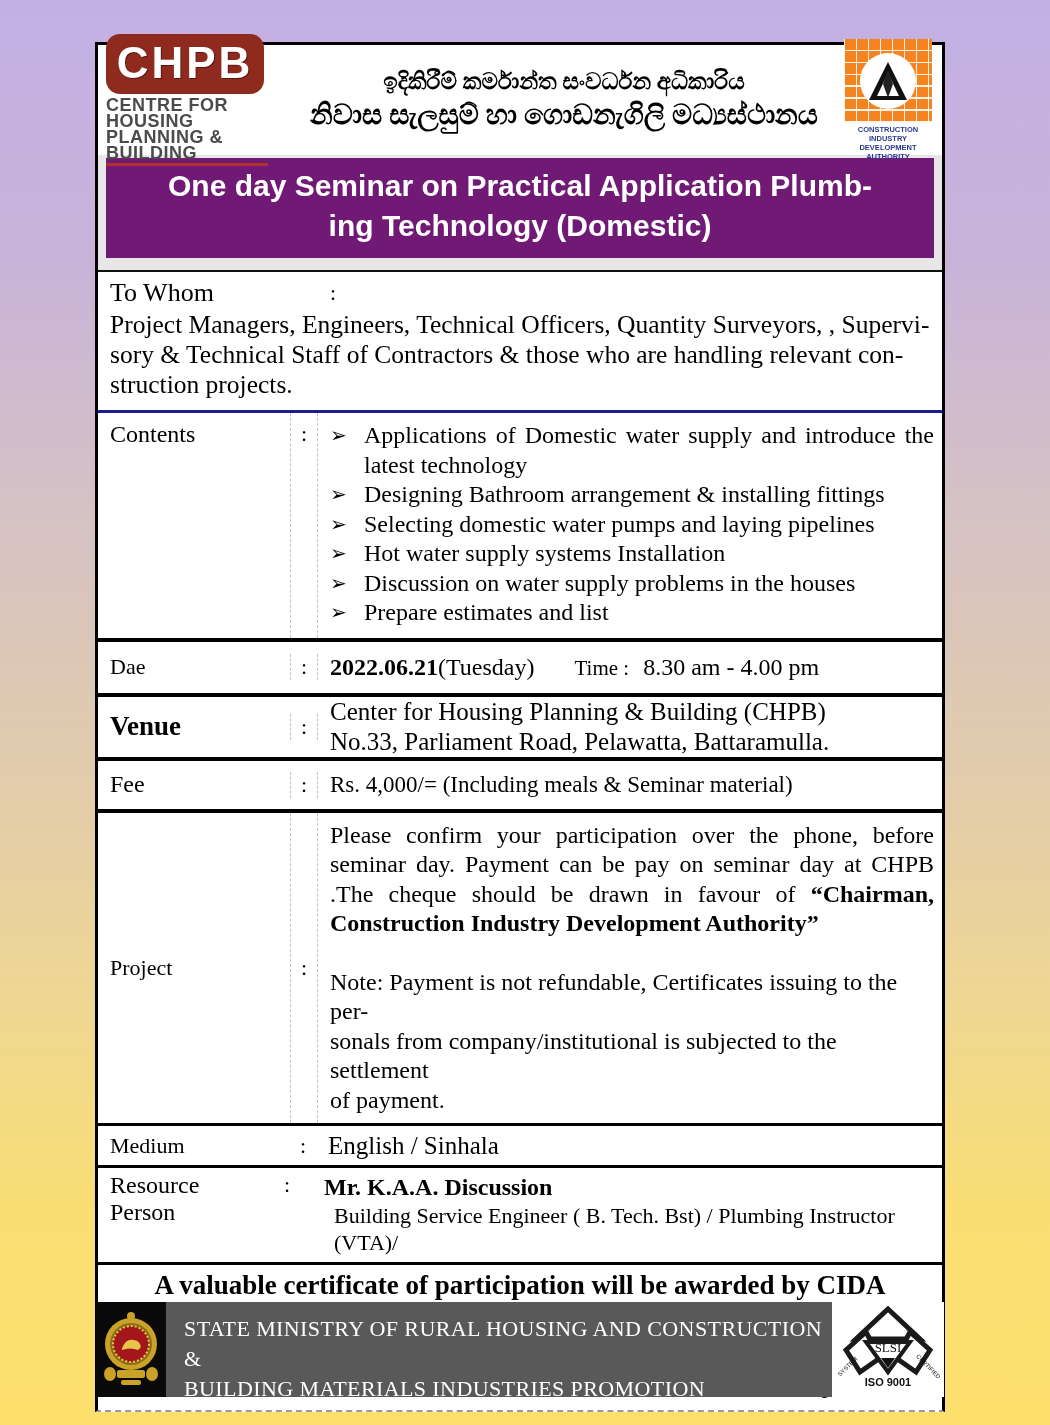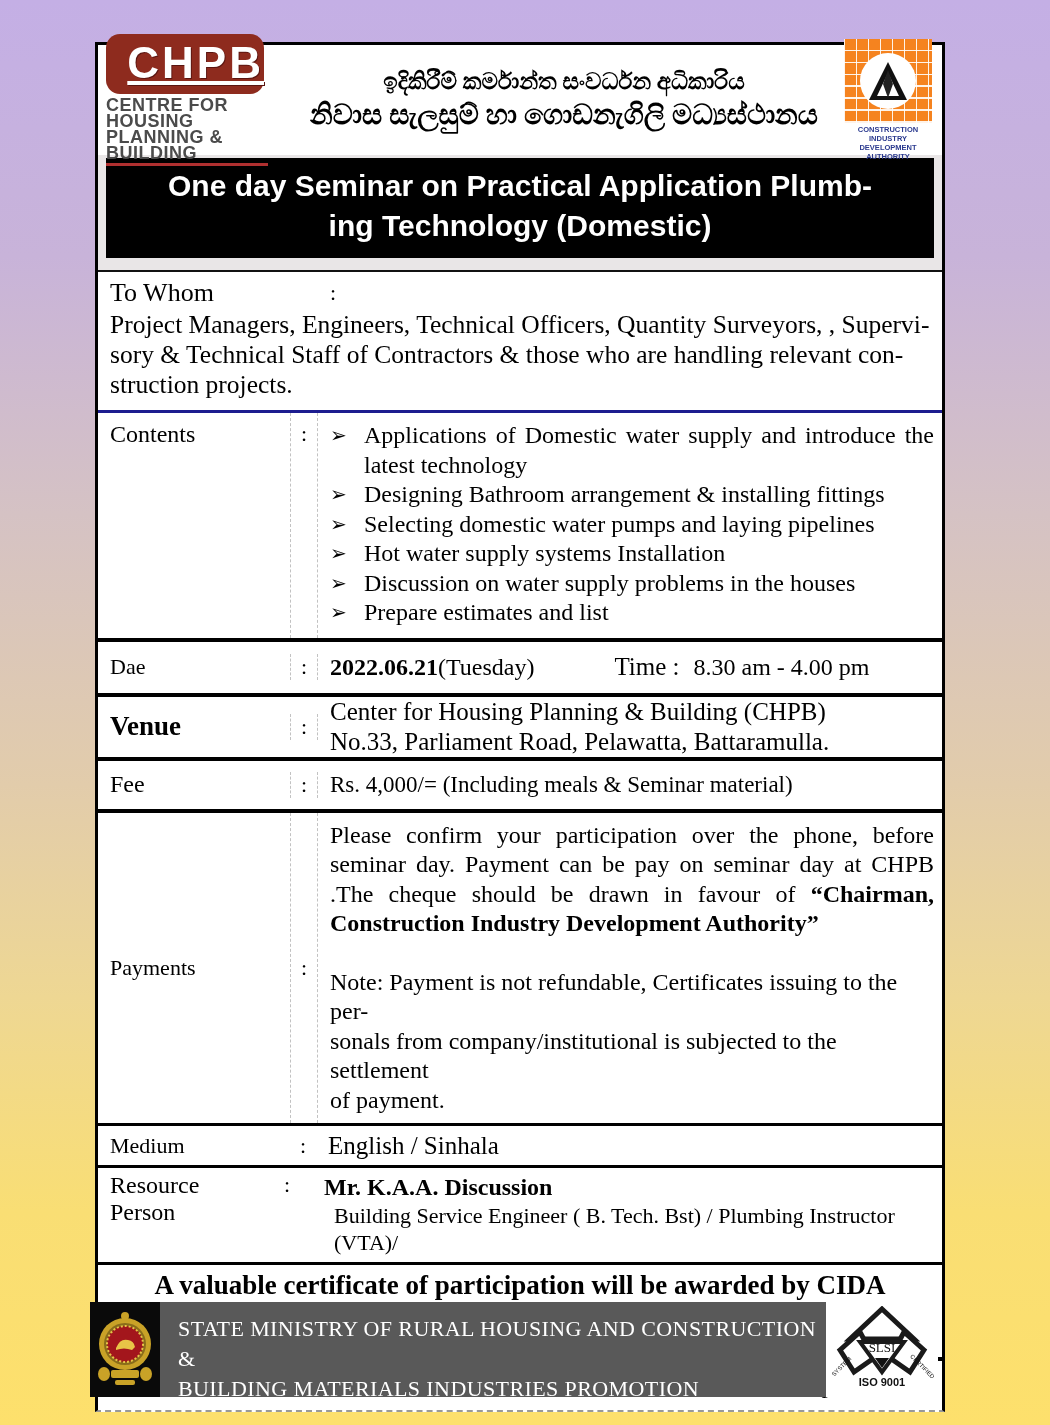--- a/index.html
+++ b/index.html
@@ -11,40 +11,40 @@
   .doc {
     position:absolute; left:95px; top:42px; width:850px;
     background:#fff; border:3px solid #000; border-bottom:2px dashed #999;
     box-sizing:border-box;
   }
   
   .hdr { display:flex; align-items:center; height:110px; padding:4px 8px; box-sizing:border-box; }
   .chpb { width:180px; }
   .chpb-badge { width:158px; height:60px; background:#8e2b1e; border-radius:14px;
     color:#fff; font-family:"Liberation Sans",sans-serif; font-weight:bold; font-size:44px;
-    text-align:right; line-height:58px; letter-spacing:3px; text-shadow:1px 1px 0 #5a1510;text-decoration:underline; }
+    text-align:center; line-height:58px; letter-spacing:3px; text-shadow:1px 1px 0 #5a1510; }
   .chpb-cap { font-family:"Liberation Sans",sans-serif; font-weight:bold; font-size:18px;
     color:#4b4b4b; letter-spacing:0.5px; line-height:16px; margin-top:3px; }
   .chpb-rule { width:162px; height:3px; background:#b03030; margin-top:2px; }
   .sinhala { flex:1; text-align:center; font-weight:bold; }
   .sinhala .s1 { font-size:23px; line-height:30px; }
   .sinhala .s2 { font-size:28px; line-height:36px; }
   .cida { width:92px; text-align:center; }
   .cida-box { width:88px; height:84px; margin:0 auto;
     background:#f5831f;
     background-image:repeating-linear-gradient(0deg,rgba(255,255,255,.9) 0 1.5px,transparent 1.5px 12px),
                      repeating-linear-gradient(90deg,rgba(255,255,255,.9) 0 1.5px,transparent 1.5px 12px);
     display:flex; align-items:center; justify-content:center; }
   .cida-circle { width:56px; height:56px; background:#fff; border-radius:50%;
     display:flex; align-items:center; justify-content:center; }
   .cida-cap { font-family:"Liberation Sans",sans-serif; font-weight:bold; font-size:7.5px;
     color:#2b3a8f; line-height:9px; margin-top:2px; }
   
   .banner-wrap { background:#e9e6e7; padding:3px 8px 12px 8px; }
-  .banner { background:#000000; color:#fff; text-align:center;
+  .banner { background:#701a75; color:#fff; text-align:center;
     font-family:"Liberation Sans",sans-serif; font-weight:bold; font-size:30px; line-height:40px;
     padding:8px 0 12px 0; }
   
   .row { display:flex; border-top:3px solid #000; box-sizing:border-box; }
   .row.thick { border-top-width:4px; }
   .row.navy { border-top:3px solid #1c1c8f; }
   .lbl { width:192px; padding-left:12px; box-sizing:border-box; }
   .colcell { width:26px; text-align:center; font-size:22px; }
   .colcell.dashed { border-left:1px dashed #c2c2c2; border-right:1px dashed #c2c2c2; }
   .content { flex:1; padding-left:12px; padding-right:8px; box-sizing:border-box; }
@@ -59,21 +59,21 @@
   .contents .colcell { padding-top:8px; }
   .contents .content { padding-top:8px; padding-bottom:10px; }
   .li { display:flex; font-size:24px; line-height:29.5px; }
   .li .bullet { width:34px; flex:none; font-size:20px; }
   .li .li-text { flex:1; text-align:justify; }
   
   .daterow { min-height:55px; align-items:center; }
   .daterow .lbl { font-size:22px; }
   .date-content { display:flex; align-items:baseline; font-size:24px; }
   .d-bold { font-weight:bold; }
-  .time-label { margin-left:80px; font-size:25px; }
+  .time-label { margin-left:40px; font-size:21px; }
   .time-value { margin-left:14px; }
   
   .venuerow { min-height:64px; align-items:center; }
   .venuerow .lbl { font-size:27px; font-weight:bold; }
   .venuerow .content div { font-size:25px; line-height:30px; }
   
   .feerow { min-height:52px; align-items:center; }
   .feerow .lbl { font-size:24px; }
   .feerow .content { font-size:23px; }
   
@@ -98,21 +98,21 @@
   
   .certrow { display:block; text-align:center; padding:4px 4px 6px 4px; }
   .cert-head { font-size:27px; font-weight:bold; line-height:32px; }
   .cert-sub { font-size:20.5px; line-height:25px; }
   
   .furtherrow { display:block; padding:8px 10px 10px 12px; }
   .furtherrow .fl { font-size:25px; line-height:31px; }
   .fb { font-weight:bold; }
   .gap-left { margin-left:34px; }
   
-  .footer { position:absolute; left:90px; top:1302px; width:848px; height:95px; display:flex; }
+  .footer { position:absolute; left:96px; top:1302px; width:848px; height:95px; display:flex; }
   .emblem-box { width:70px; height:95px; background:#0a0a0a; flex:none;
     display:flex; align-items:center; justify-content:center; }
   .footer-bar { flex:1; background:#595959; color:#fff; padding:12px 6px 0 18px; box-sizing:border-box; }
   .footer-bar div { font-size:22px; line-height:30px; letter-spacing:0.4px; }
   .slsi-box { width:112px; height:95px; background:#fff; flex:none;
     display:flex; align-items:center; justify-content:center; }
 </style>
 </head>
 <body>
 
@@ -219,21 +219,21 @@
       </div>
     </div>
 
     <div class="row thick feerow">
       <div class="lbl">Fee</div>
       <div class="colcell dashed">:</div>
       <div class="content">Rs. 4,000/=  (Including meals &amp;  Seminar material)</div>
     </div>
 
     <div class="row thick payrow">
-      <div class="lbl">Payments</div>
+      <div class="lbl">Project</div>
       <div class="colcell dashed">:</div>
       <div class="content">
         <div class="pay-para">
           <span>Please confirm your participation over the phone, before seminar day. Payment can be pay on seminar day at CHPB .The cheque should be drawn in favour of </span><span class="pay-bold">“Chairman, Construction Industry Development Authority”</span>
         </div>
         <div class="pay-spacer"></div>
         <div class="note-lines">
             <div class="note-line">Note: Payment is not refundable, Certificates issuing to the per-</div>
             <div class="note-line">sonals from company/institutional is subjected  to the settlement</div>
             <div class="note-line">of payment.</div>

